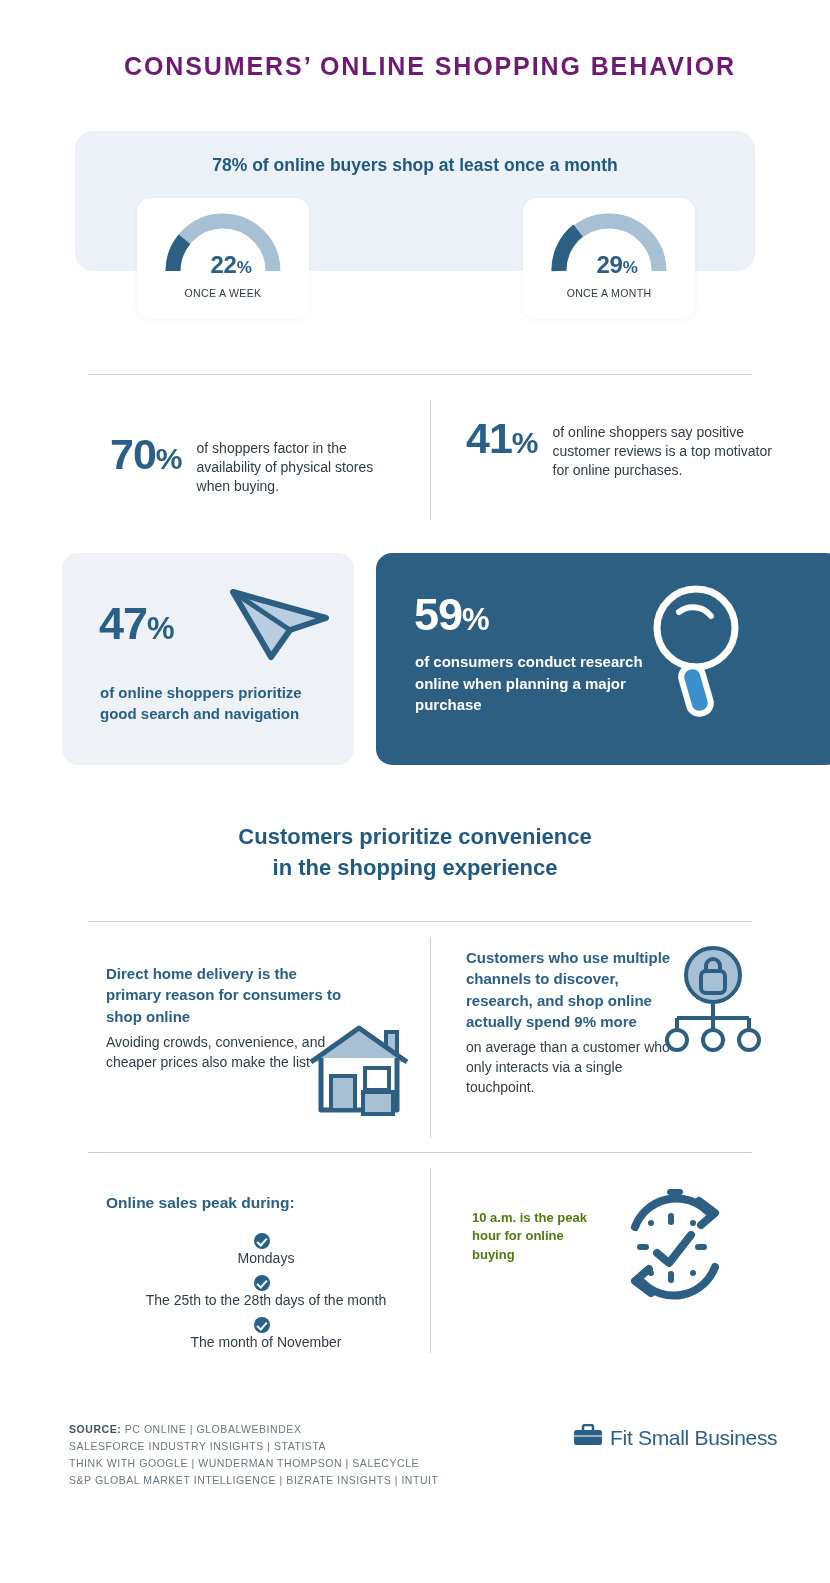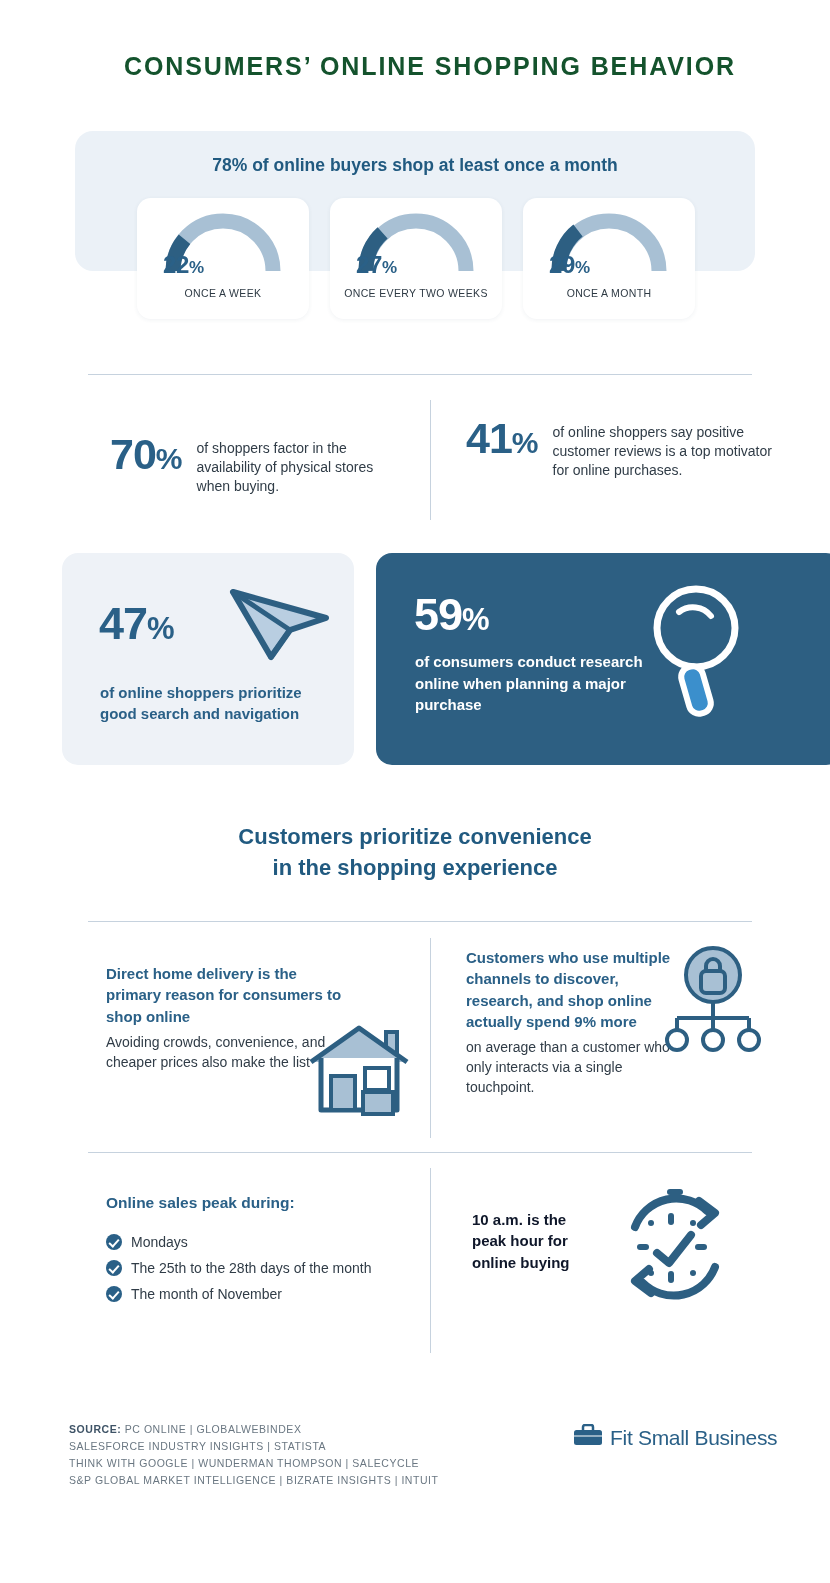--- a/index.html
+++ b/index.html
@@ -19,21 +19,21 @@
   }
 
   
   .title {
     position: absolute;
     top: 52px; left: 0; width: 830px;
     text-align: center;
     font-size: 25px;
     font-weight: 700;
     letter-spacing: 1.9px;
-    color: #14532d;
+    color: #701a75;
     font-family: "Liberation Sans", sans-serif;
     padding-left: 30px;
   }
 
   
   .panel-gauges {
     position: absolute;
     top: 131px; left: 75px;
     width: 680px; height: 140px;
     background: #ebf1f7;
@@ -64,22 +64,23 @@
     align-items: center;
     padding-top: 9px;
   }
   .gauge-wrap {
     position: relative;
     width: 128px; height: 70px;
   }
   .gauge-wrap svg { display: block; }
   .gauge-val {
     position: absolute;
-    left: 4px; right: 0;
+    left: 16px; right: 0;
     bottom: -2px;
+    text-align: center;
     font-size: 24px;
     font-weight: 700;
     color: #2a6087;
     letter-spacing: -0.3px;
   }
   .gauge-val .pc { font-size: 17px; }
   .gauge-label {
     margin-top: 10px;
     font-size: 10.5px;
     letter-spacing: 0.35px;
@@ -211,20 +212,21 @@
   }
   .chk-list {
     position: absolute;
     top: 1233px; left: 106px;
     width: 320px;
   }
   .chk-item {
     display: flex;
     align-items: center;
     margin-bottom: 8px;
+    flex-direction: column;
   }
   .chk-item .cm {
     width: 16px; height: 16px;
     border-radius: 50%;
     background: #2a6087;
     margin-right: 9px;
     flex: 0 0 16px;
     position: relative;
   }
   .chk-item .cm::after {
@@ -239,24 +241,24 @@
   .chk-item .lb {
     font-size: 14px;
     color: #303c47;
     line-height: 1.3;
   }
 
   .peak-text {
     position: absolute;
     top: 1209px; left: 472px;
     width: 120px;
-    font-size: 15px;
+    font-size: 13px;
     font-weight: 700;
     line-height: 1.42;
-    color: #0f172a;
+    color: #4d7c0f;
   }
   .clock { position: absolute; top: 1183px; left: 607px; }
 
   
   .source {
     position: absolute;
     top: 1421px; left: 69px;
     font-size: 10.5px;
     letter-spacing: 0.55px;
     line-height: 1.62;
@@ -295,30 +297,20 @@
       <div class="gauge-wrap">
         <svg width="128" height="70" viewBox="0 0 128 70">
           <path d="M14 64 A50 50 0 0 1 114 64" fill="none" stroke="#a8c0d4" stroke-width="15"></path>
           <path d="M14 64 A50 50 0 0 1 25.5 32.2" fill="none" stroke="#2d5f82" stroke-width="15"></path>
         </svg>
         <div class="gauge-val"><span>22</span><span class="pc">%</span></div>
       </div>
       <div class="gauge-label">ONCE A WEEK</div>
     </div>
 
-    <div class="gauge-card">
-      <div class="gauge-wrap">
-        <svg width="128" height="70" viewBox="0 0 128 70">
-          <path d="M14 64 A50 50 0 0 1 114 64" fill="none" stroke="#a8c0d4" stroke-width="15"></path>
-          <path d="M14 64 A50 50 0 0 1 30.6 25.8" fill="none" stroke="#2d5f82" stroke-width="15"></path>
-        </svg>
-        <div class="gauge-val"><span>27</span><span class="pc">%</span></div>
-      </div>
-      <div class="gauge-label">ONCE EVERY TWO WEEKS</div>
-    </div>
 
     <div class="gauge-card">
       <div class="gauge-wrap">
         <svg width="128" height="70" viewBox="0 0 128 70">
           <path d="M14 64 A50 50 0 0 1 114 64" fill="none" stroke="#a8c0d4" stroke-width="15"></path>
           <path d="M14 64 A50 50 0 0 1 33.0 23.5" fill="none" stroke="#2d5f82" stroke-width="15"></path>
         </svg>
         <div class="gauge-val"><span>29</span><span class="pc">%</span></div>
       </div>
       <div class="gauge-label">ONCE A MONTH</div>

